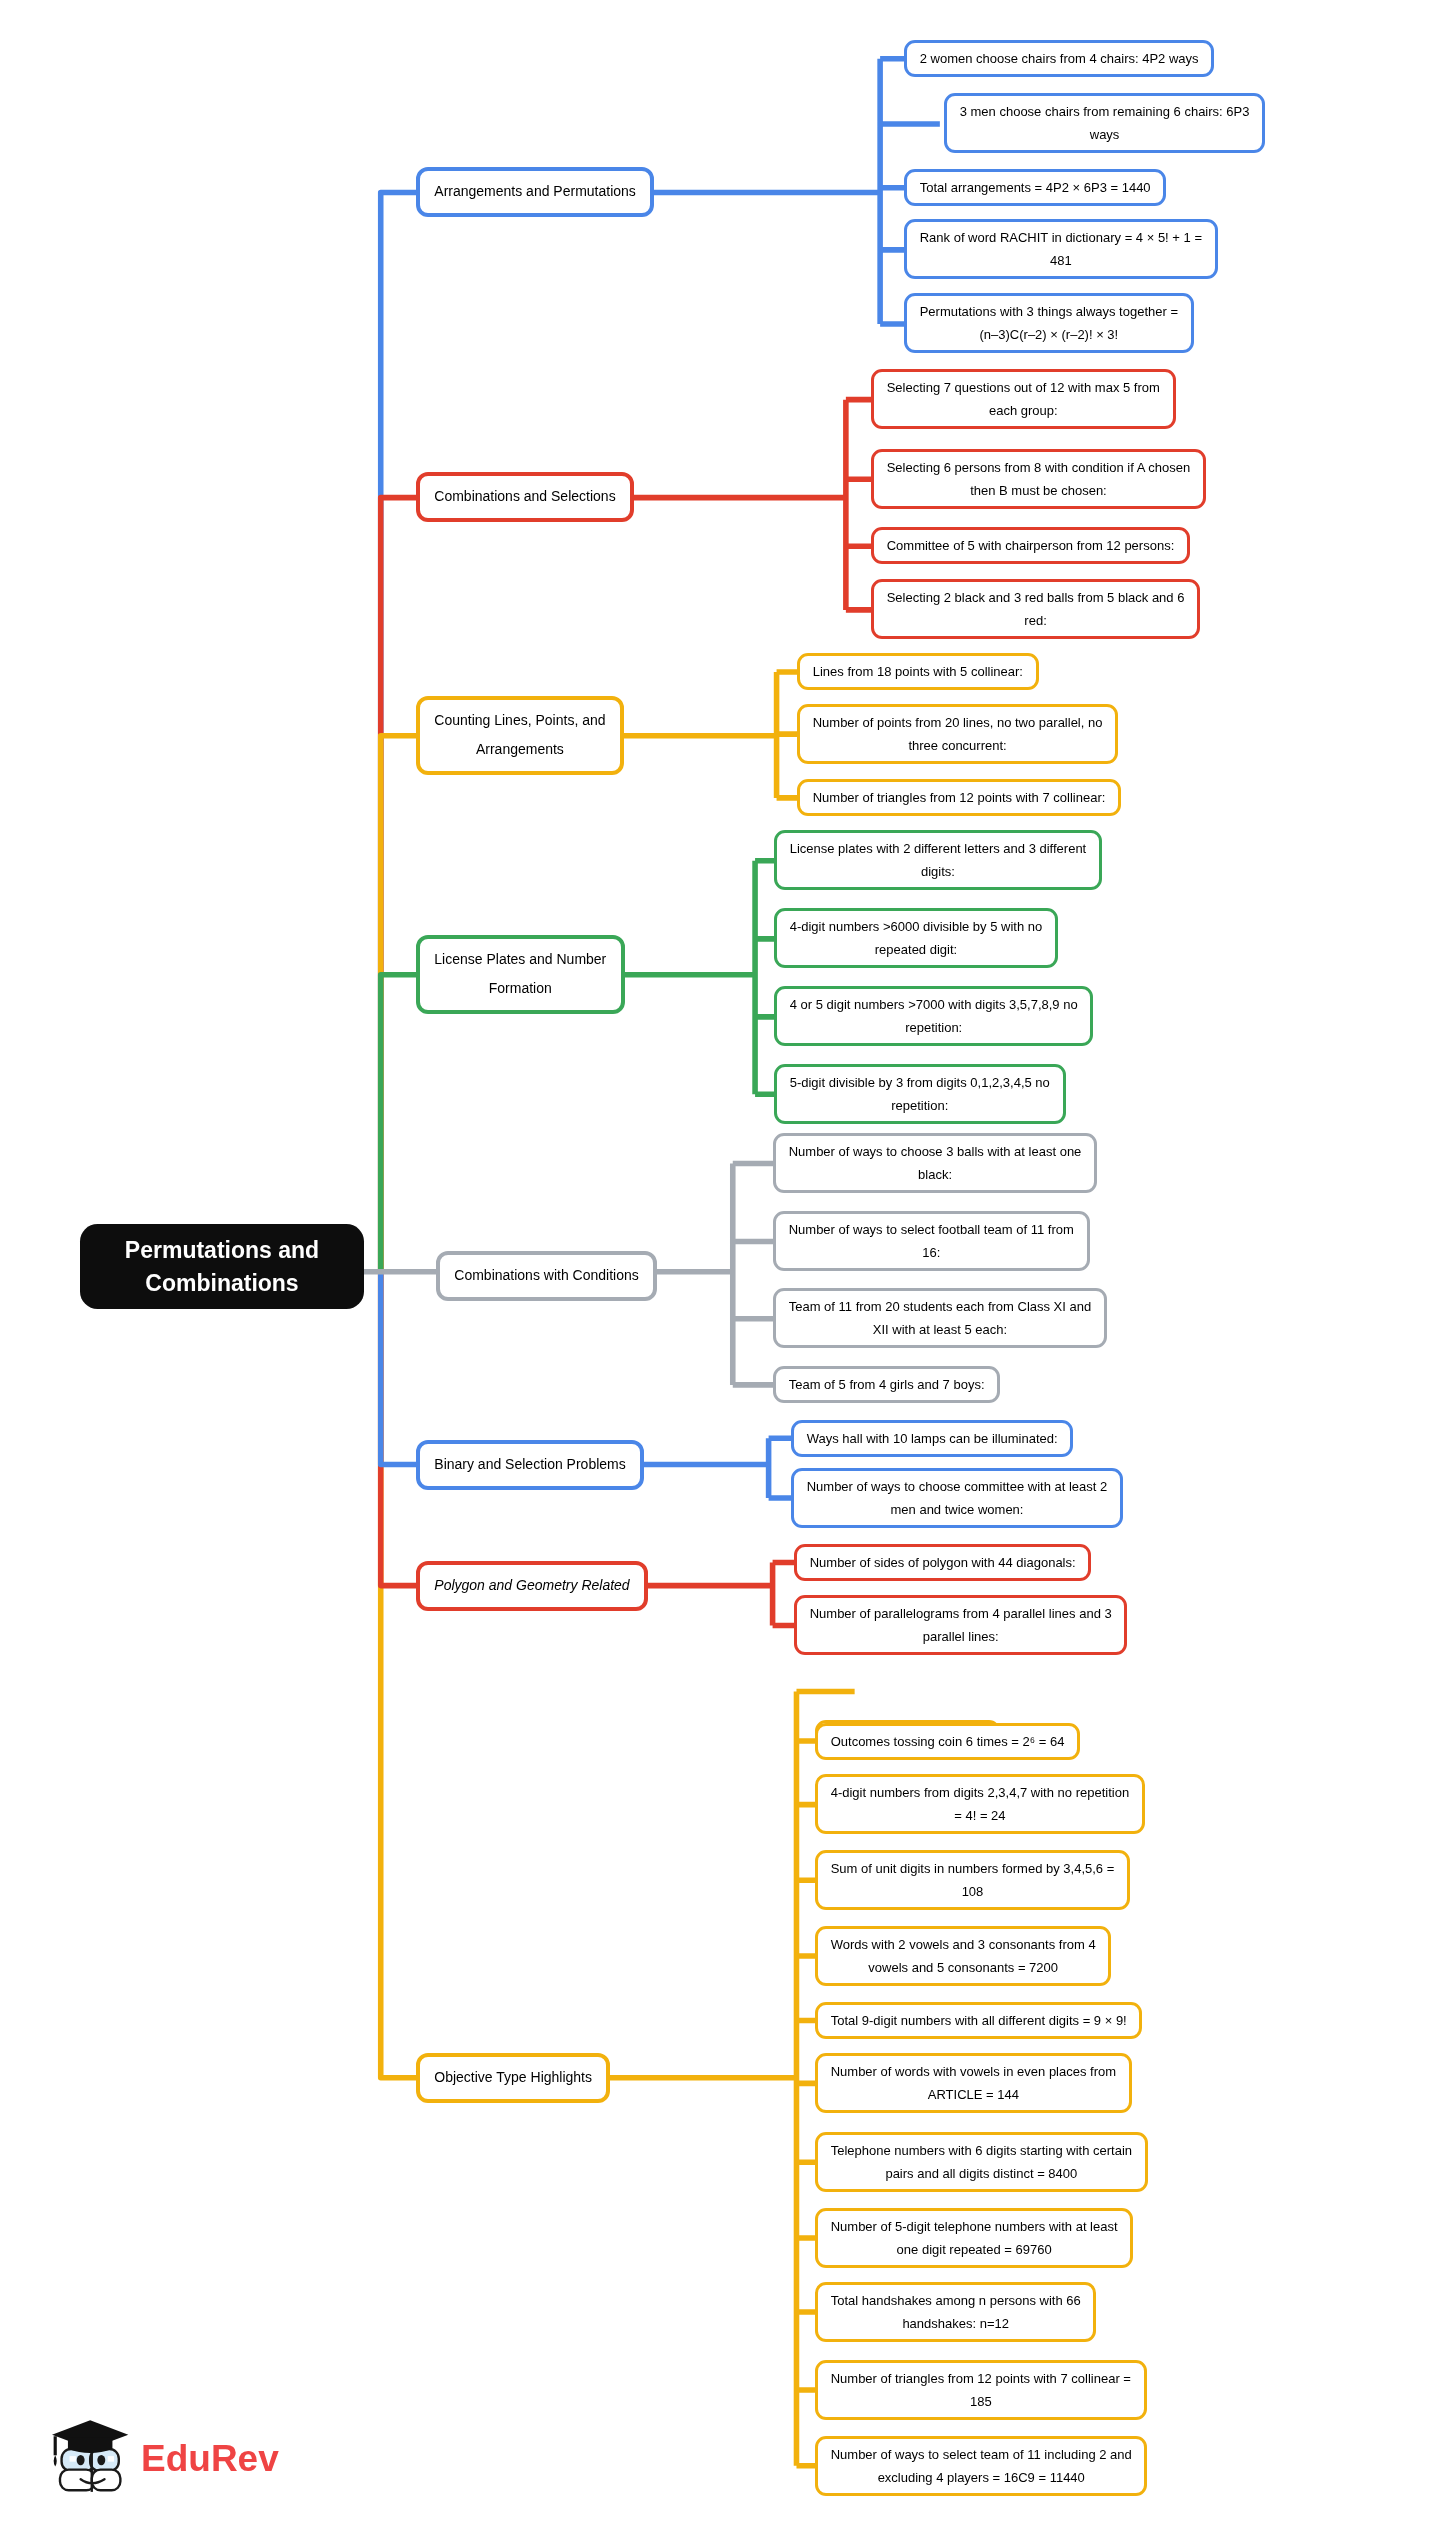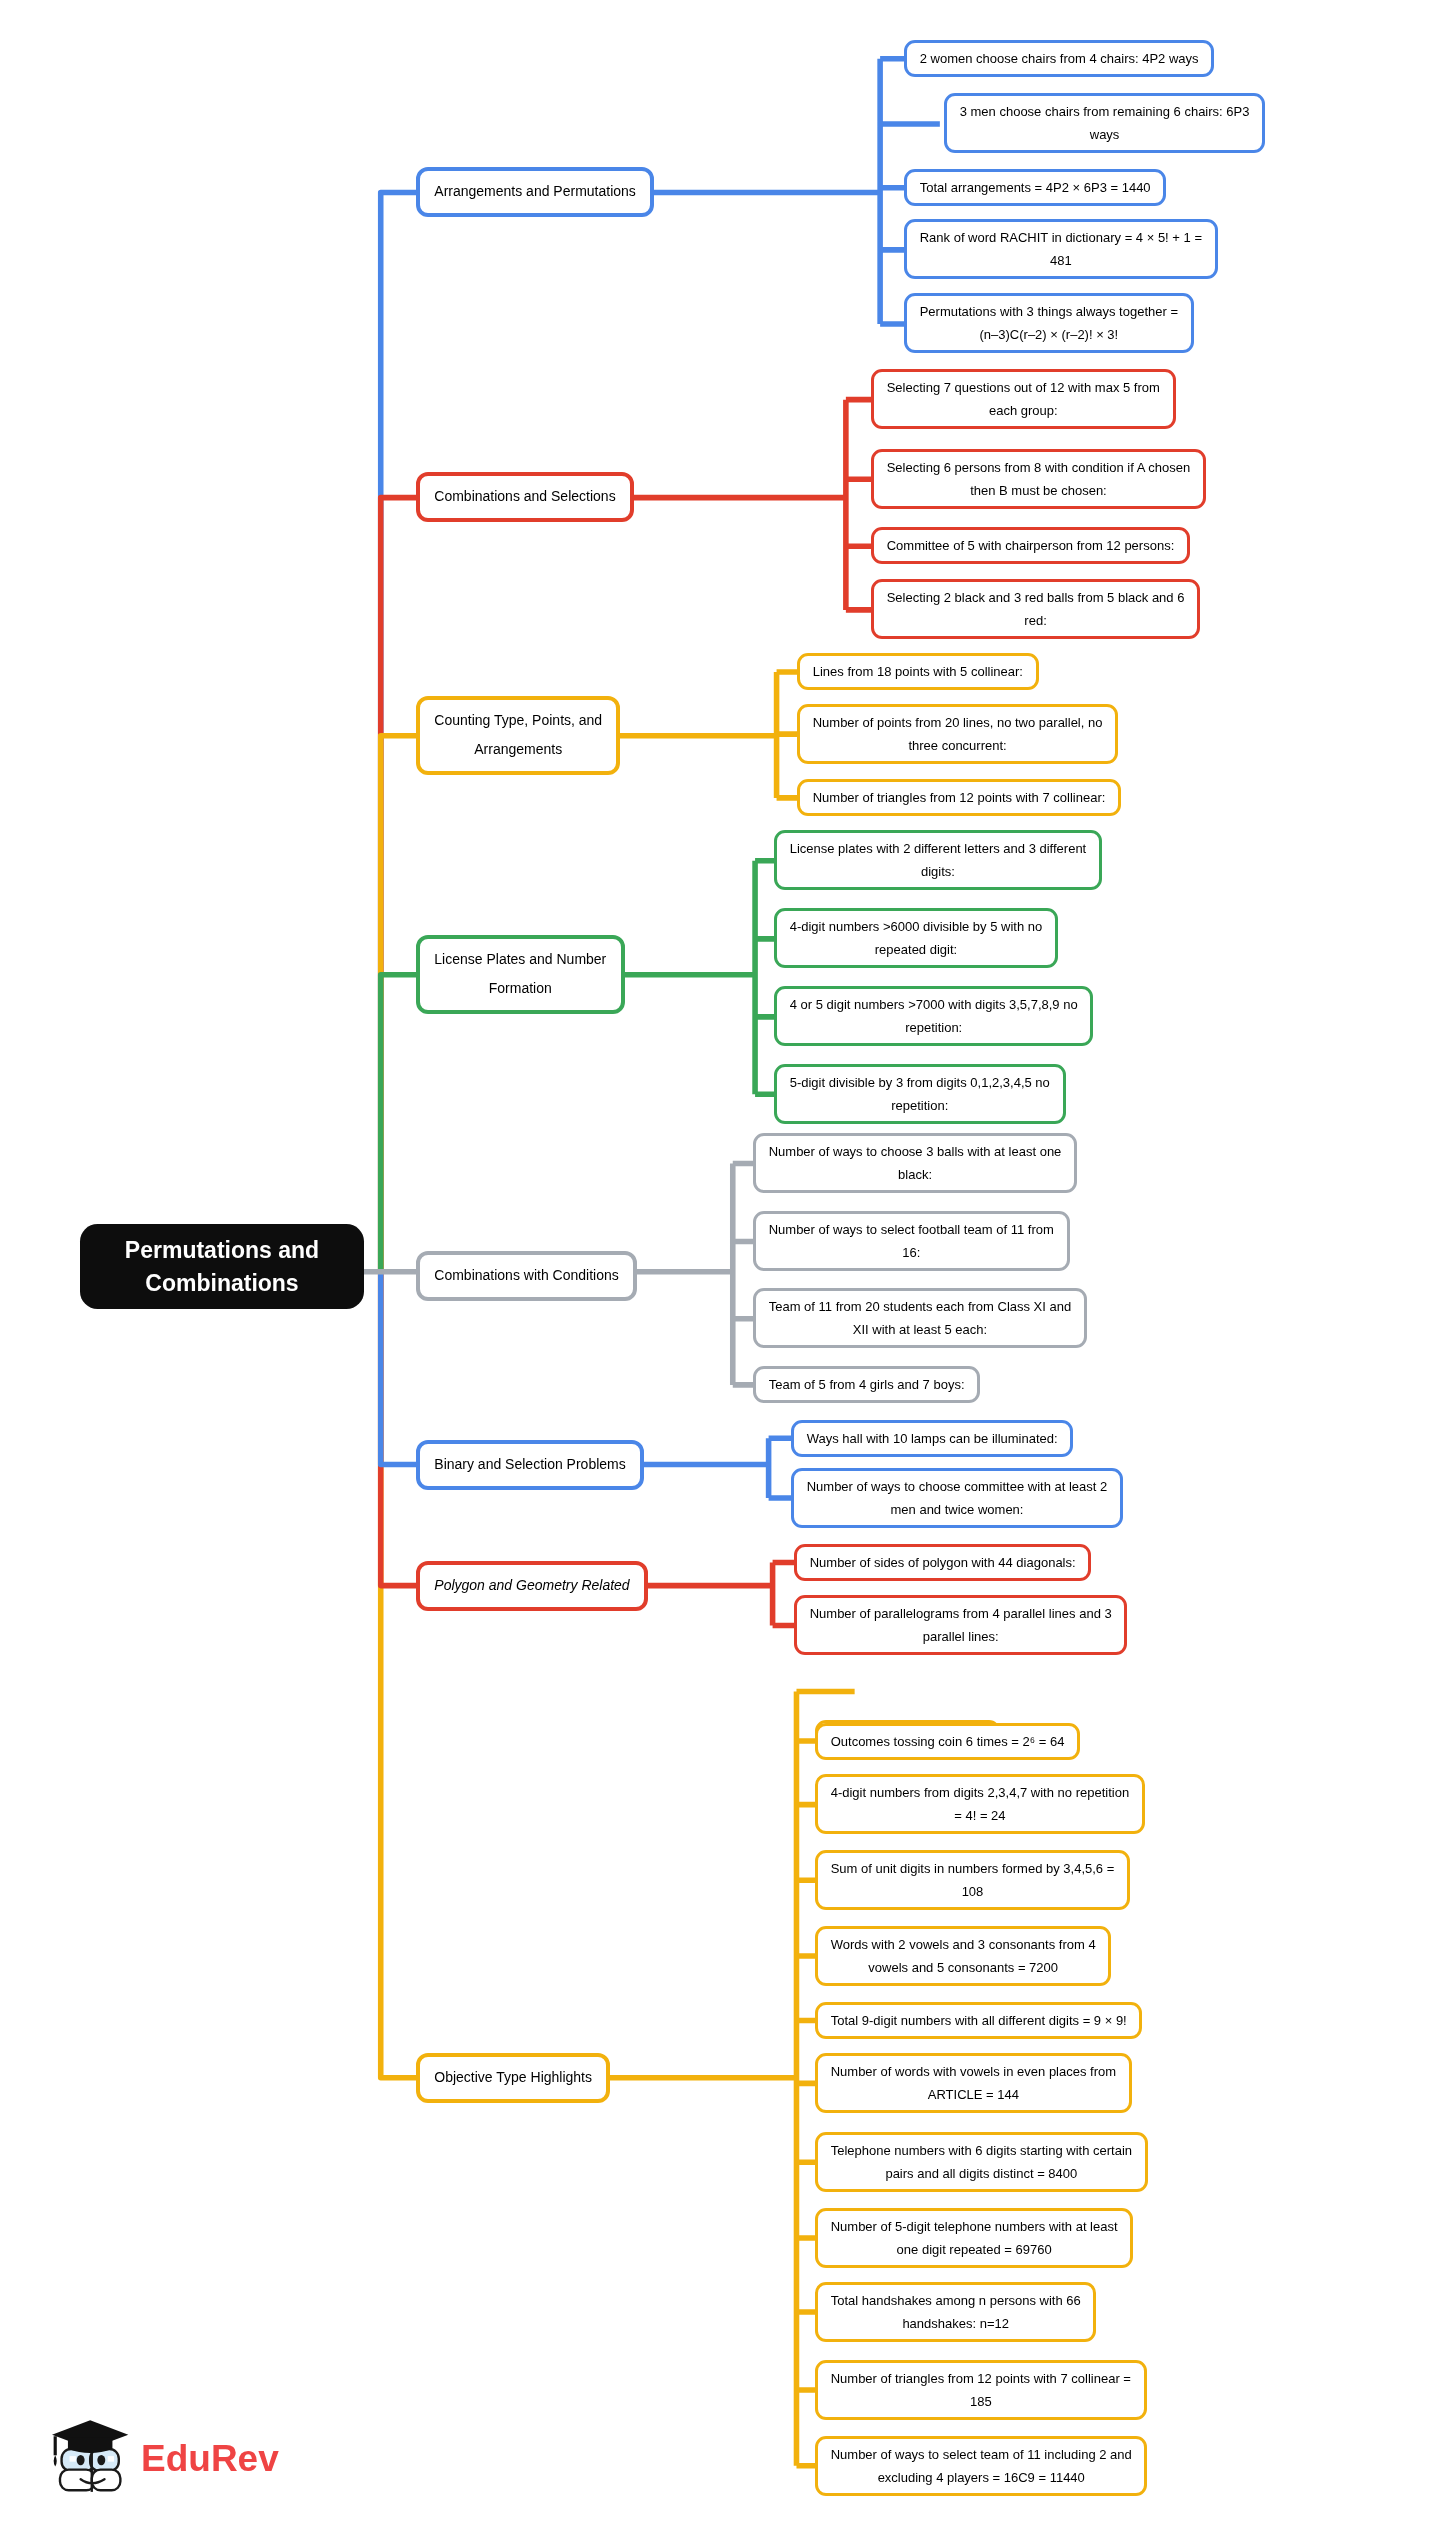--- a/index.html
+++ b/index.html
@@ -11,21 +11,21 @@
   .root{background:#0d0d0d;color:#ffffff;font-size:23px;line-height:33px;
         font-weight:bold;border-radius:17.5px;padding:9.6px 8px;width:284px;z-index:3;}
   .blabel{font-size:14px;line-height:29px;padding:6.4px 14.3px;border-style:solid;
           border-width:4px;border-radius:12px;}
   .leaf{font-size:13px;line-height:23px;padding:4px 12.7px;border-style:solid;
         border-width:3.2px;border-radius:11px;}
   .c-blue{border-color:#4a86e8;}
   .c-red{border-color:#e13d2b;}
   .c-yellow{border-color:#f2b10d;}
   .c-green{border-color:#3aa757;}
-  .c-gray{border-color:#a5abb3;}
+  .c-gray{border-color:#a5abb3;margin-left:20px;}
   .s-blue{stroke:#4a86e8;}
   .s-red{stroke:#e13d2b;}
   .s-yellow{stroke:#f2b10d;}
   .s-green{stroke:#3aa757;}
   .s-gray{stroke:#a5abb3;}
   .wires path{fill:none;stroke-linejoin:round;}
   .trunk{stroke-width:7;}
   .logo{position:absolute;left:44px;top:2414px;display:flex;align-items:center;z-index:2;}
   .logo-text{font-size:37px;font-weight:bold;color:#ef4444;margin-left:11px;
              font-family:"Liberation Sans", sans-serif;}
@@ -57,21 +57,21 @@
 
     <path class="s-gray trunk" d="M455 1596 L920 1596 M920 1460 L920 1738
       M920 1460 H995 M920 1558 H995 M920 1655 H995 M920 1738 H995"></path>
   </svg>
 
   <div class="node root" style="left:80px;top:1224px;">Permutations and
 Combinations</div>
 
   <div class="node blabel c-blue" style="left:416px;top:167px;">Arrangements and Permutations</div>
   <div class="node blabel c-red" style="left:416px;top:472px;">Combinations and Selections</div>
-  <div class="node blabel c-yellow" style="left:416px;top:696px;">Counting Type, Points, and
+  <div class="node blabel c-yellow" style="left:416px;top:696px;">Counting Lines, Points, and
 Arrangements</div>
   <div class="node blabel c-green" style="left:416px;top:935px;">License Plates and Number
 Formation</div>
   <div class="node blabel c-gray" style="left:416px;top:1251px;">Combinations with Conditions</div>
   <div class="node blabel c-blue" style="left:416px;top:1440px;">Binary and Selection Problems</div>
   <div class="node blabel c-red" style="left:416px;top:1561px;font-style:italic;">Polygon and Geometry Related</div>
   <div class="node blabel c-yellow" style="left:416px;top:2053px;">Objective Type Highlights</div>
 
   <div class="node leaf c-blue" style="left:904px;top:40px;">2 women choose chairs from 4 chairs: 4P2 ways</div>
   <div class="node leaf c-blue" style="left:904px;top:93px;margin-left:40px;">3 men choose chairs from remaining 6 chairs: 6P3

